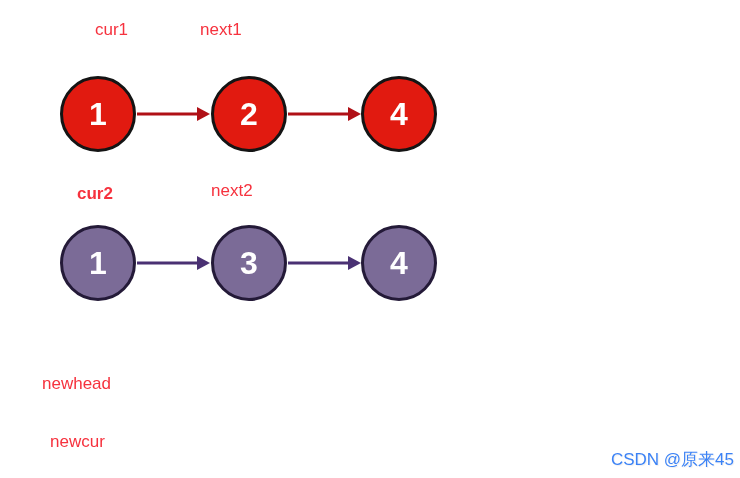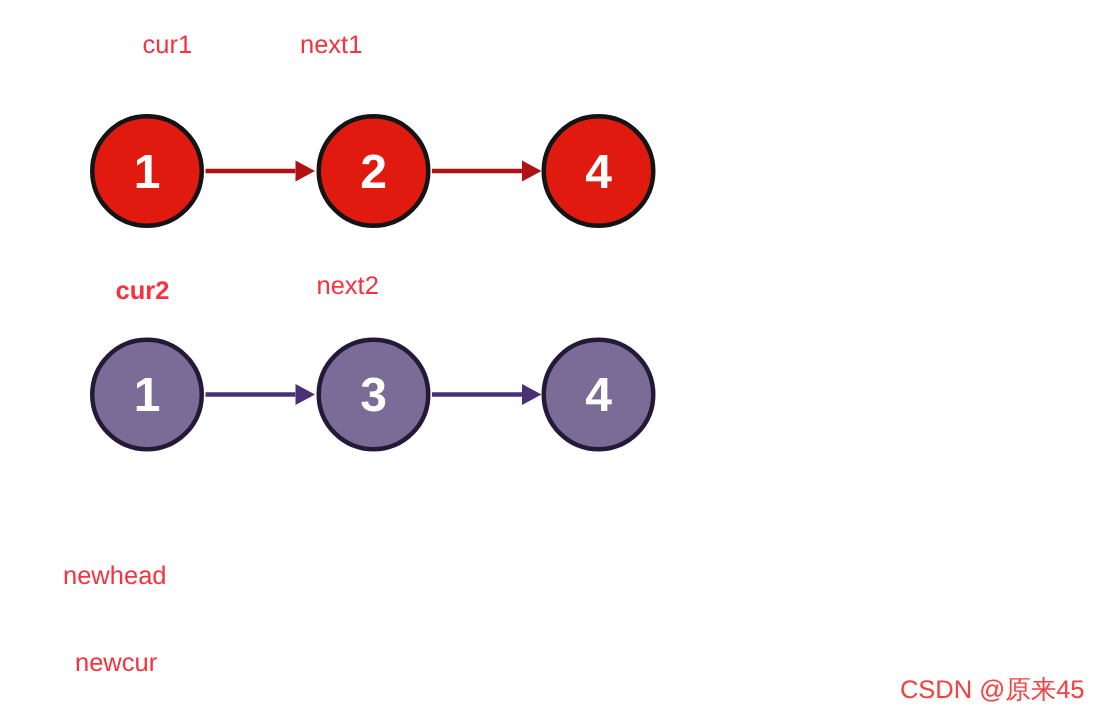--- a/index.html
+++ b/index.html
@@ -63,24 +63,24 @@
     top: 0;
     pointer-events: none;
   }
   .a-red-line    { stroke: #b01016; stroke-width: 3; }
   .a-red-head    { fill: #b01016; }
   .a-purple-line { stroke: #4a3173; stroke-width: 3; }
   .a-purple-head { fill: #4a3173; }
 
   .watermark {
     position: absolute;
-    right: 17px;
+    right: 6px;
     top: 448px;
     font-size: 17px;
-    color: #ef4444;
+    color: #3b82f6;
     text-shadow: 1px 1px 1px #efefef;
     white-space: nowrap;
   }
 </style>
 </head>
 <body>
 
 <div class="canvas">
 
   <span class="plabel" id="lbl-cur1">cur1</span>

